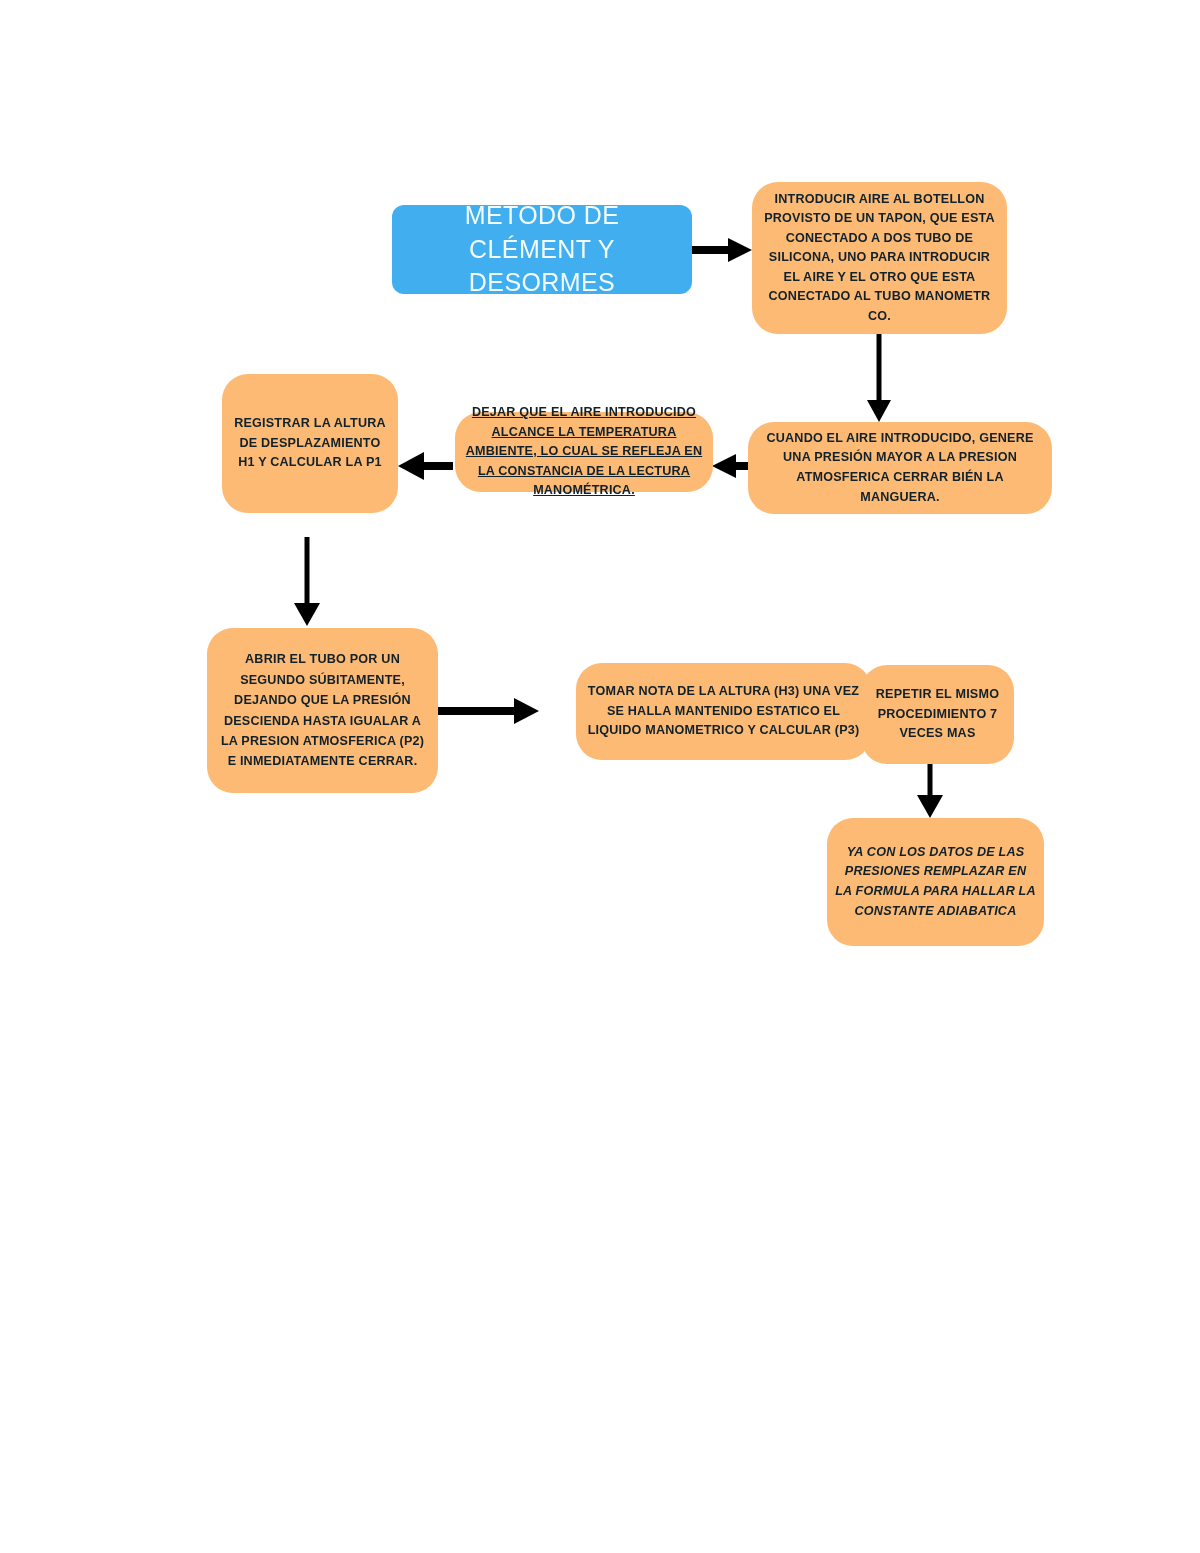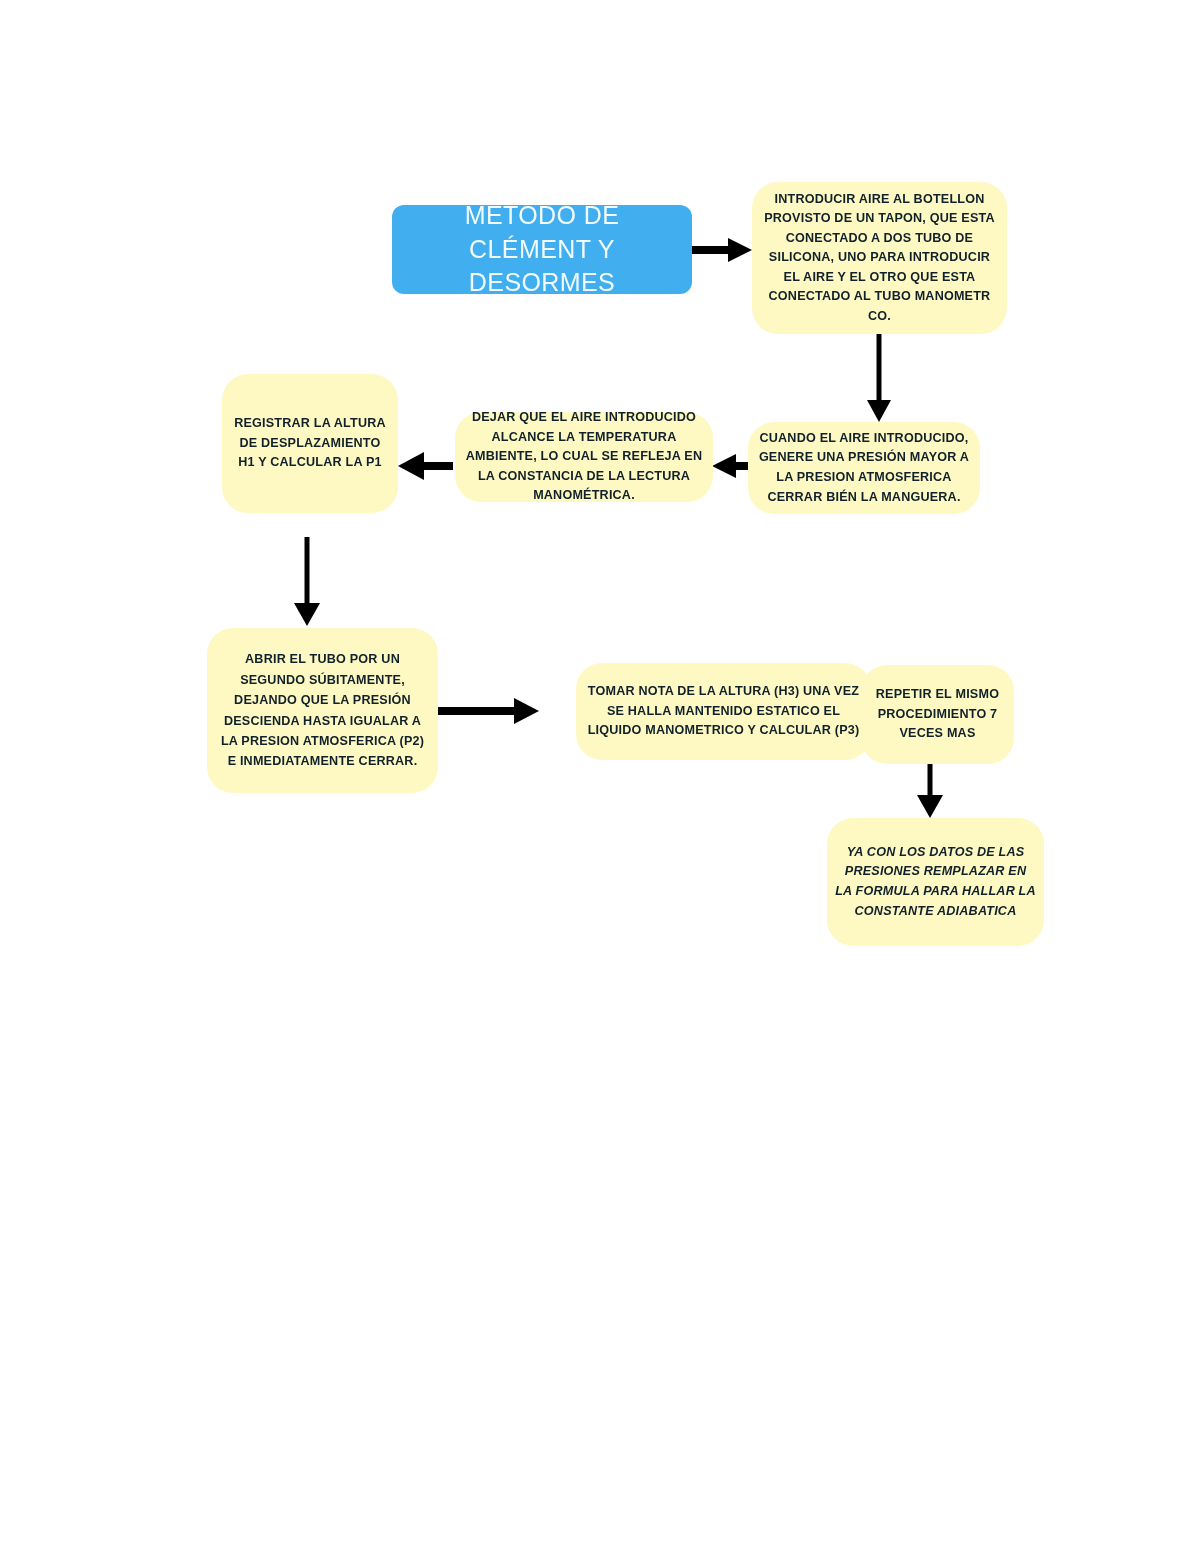--- a/index.html
+++ b/index.html
@@ -31,21 +31,21 @@
     color: #10212b;
     letter-spacing: 0.2px;
   }
   .node .txt {
     display: block;
     width: 100%;
     padding: 0 8px;
     white-space: pre-line;
   }
   .node-teal {
-    background: #fef9c3;
+    background: #fdba74;
   }
   .node-title {
     background: #41aef0;
     color: #f2fbff;
     border-radius: 12px;
     font-size: 25px;
     line-height: 1.35;
     letter-spacing: 0.4px;
   }
   .step-text {
@@ -115,25 +115,25 @@
   </svg>
 
   <div class="node node-title" style="left:392px; top:205px; width:300px; height:89px;">
     <span class="txt">MÉTODO DE CLÉMENT Y DESORMES</span>
   </div>
 
   <div class="node node-teal step-text" style="left:752px; top:182px; width:255px; height:152px;">
     <span class="txt">INTRODUCIR AIRE AL BOTELLON PROVISTO DE UN TAPON, QUE ESTA CONECTADO A DOS TUBO DE SILICONA, UNO PARA INTRODUCIR EL AIRE Y EL OTRO QUE ESTA CONECTADO AL TUBO MANOMETR CO.</span>
   </div>
 
-  <div class="node node-teal step-text" style="left:748px; top:422px; width:232px; height:92px;">
+  <div class="node node-teal step-text" style="left:748px; top:422px; width:304px; height:92px;">
     <span class="txt">CUANDO EL AIRE INTRODUCIDO, GENERE UNA PRESIÓN MAYOR A LA PRESION ATMOSFERICA CERRAR BIÉN LA MANGUERA.</span>
   </div>
 
-  <div class="node node-teal step-text" style="left:455px; top:412px; width:258px; height:90px;">
+  <div class="node node-teal step-text" style="left:455px; top:412px; width:258px; height:80px;text-decoration:underline;">
     <span class="txt">DEJAR QUE EL AIRE INTRODUCIDO ALCANCE LA TEMPERATURA AMBIENTE, LO CUAL SE REFLEJA EN LA CONSTANCIA DE LA LECTURA MANOMÉTRICA.</span>
   </div>
 
   <div class="node node-teal step-text" style="left:222px; top:374px; width:176px; height:139px;">
     <span class="txt">REGISTRAR LA ALTURA DE DESPLAZAMIENTO H1 Y CALCULAR LA P1</span>
   </div>
 
   <div class="node node-teal step-text-sm" style="left:207px; top:628px; width:231px; height:165px;">
     <span class="txt">ABRIR EL TUBO POR UN SEGUNDO SÚBITAMENTE, DEJANDO QUE LA PRESIÓN DESCIENDA HASTA IGUALAR A LA PRESION ATMOSFERICA (P2) E INMEDIATAMENTE CERRAR.</span>
   </div>

